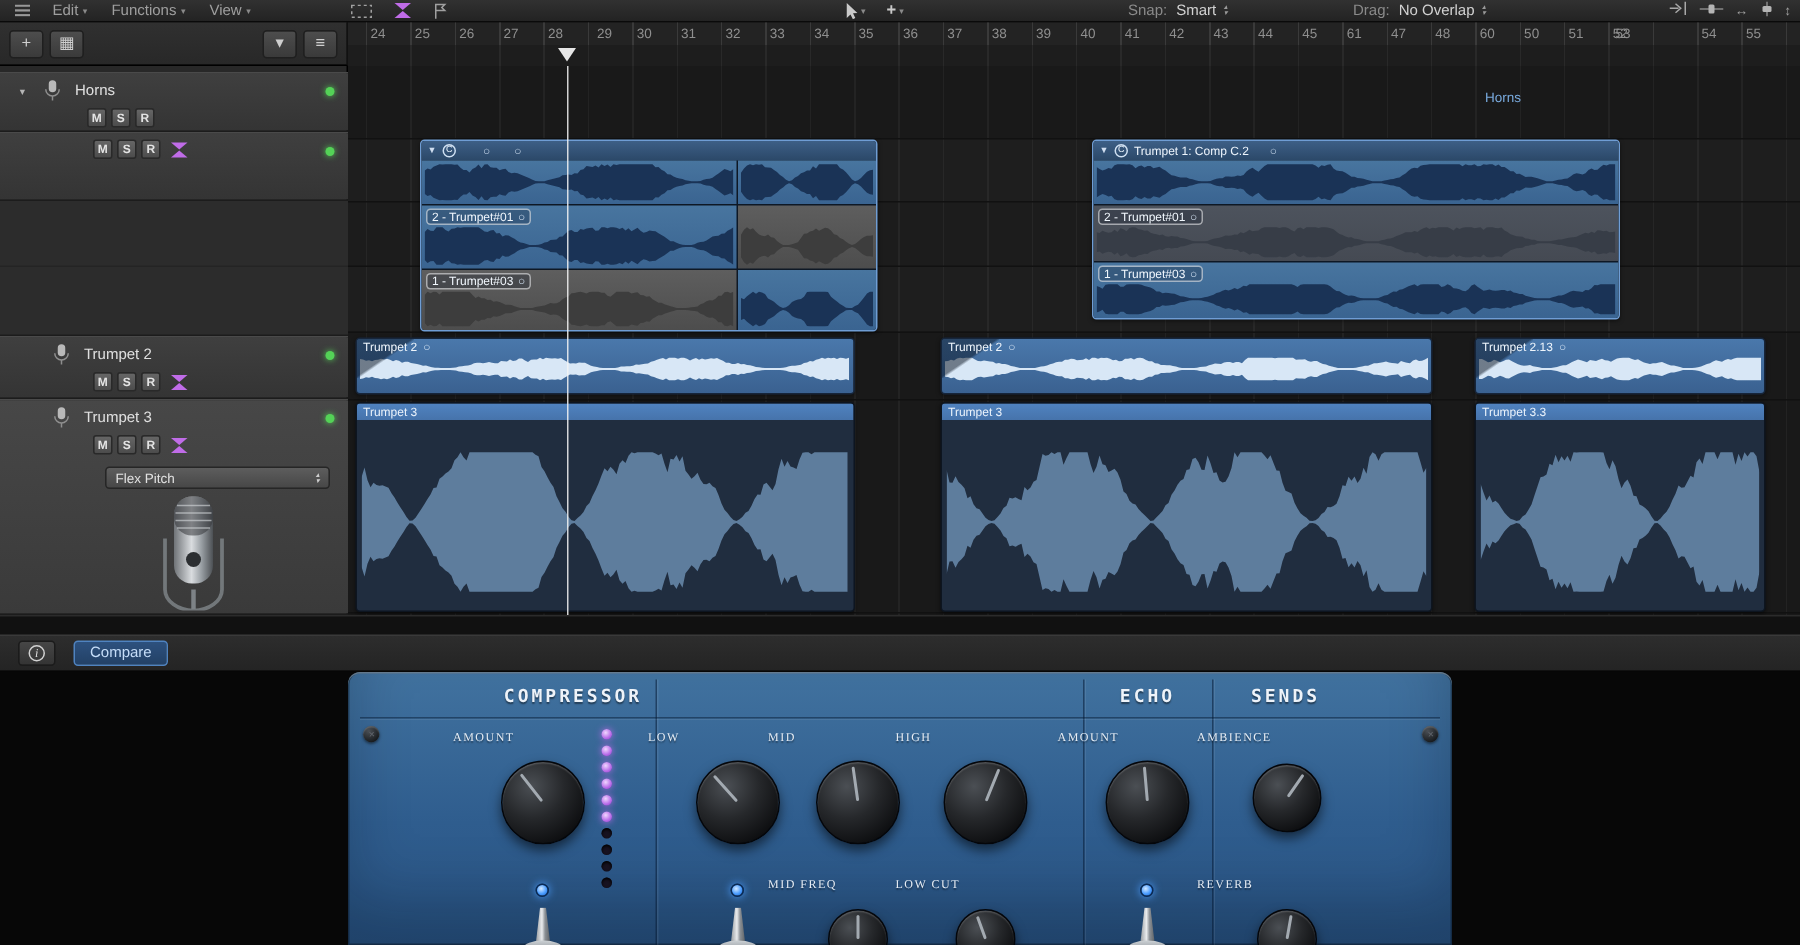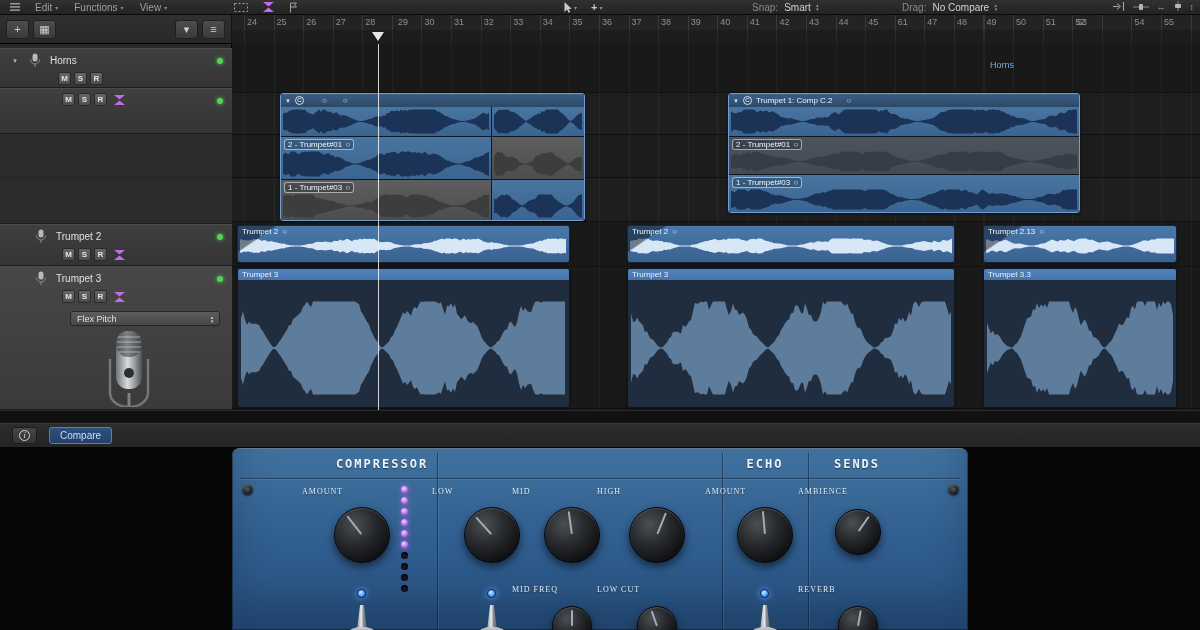--- a/index.html
+++ b/index.html
@@ -208,21 +208,21 @@
         <span>Smart</span>
         <span class="stp">
             <i>▴</i>
             <i>▾</i>
           </span>
       </span>
     </div>
     <div class="grp" style="left:902px">
       <span class="mb-dim">Drag:</span>
       <span class="mb-pop">
-        <span>No Compare</span>
+        <span>No Overlap</span>
         <span class="stp">
             <i>▴</i>
             <i>▾</i>
           </span>
       </span>
     </div>
     <div class="grp" style="right:6px;gap:8px">
       <span>
         <svg width="12" height="9" aria-hidden="true">
             <line x1="10.5" y1="0" x2="10.5" y2="9" stroke="#a8a8a8"></line>
@@ -274,21 +274,21 @@
         <span class="tick" style="left: 458.7px;">39</span>
         <span class="tick" style="left: 488.28px;">40</span>
         <span class="tick" style="left: 517.86px;">41</span>
         <span class="tick" style="left: 547.44px;">42</span>
         <span class="tick" style="left: 577.02px;">43</span>
         <span class="tick" style="left: 606.6px;">44</span>
         <span class="tick" style="left: 636.18px;">45</span>
         <span class="tick" style="left: 665.76px;">61</span>
         <span class="tick" style="left: 695.34px;">47</span>
         <span class="tick" style="left: 724.92px;">48</span>
-        <span class="tick" style="left: 754.5px;">49</span>
+        <span class="tick" style="left: 754.5px;">60</span>
         <span class="tick" style="left: 784.08px;">50</span>
         <span class="tick" style="left: 813.66px;">51</span>
         <span class="tick" style="left: 843.24px;">52</span>
         <span class="tick" style="left: 845px;">53</span>
         <span class="tick" style="left: 902.4px;">54</span>
         <span class="tick" style="left: 931.98px;">55</span>
       </div>
     <div id="ruler-lower">
       <span class="ph-marker"></span>
     </div>

